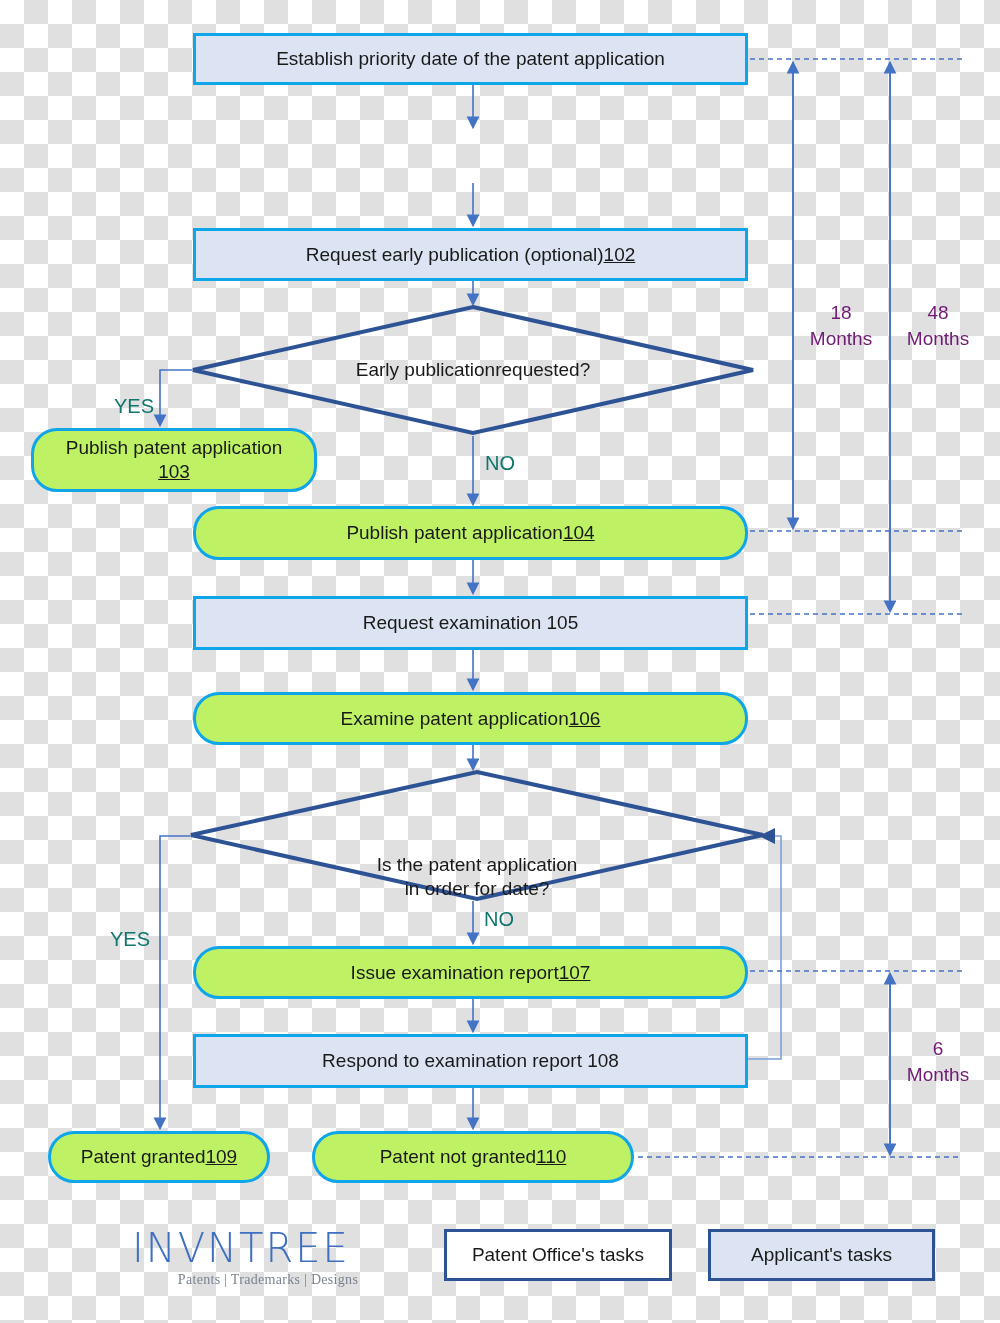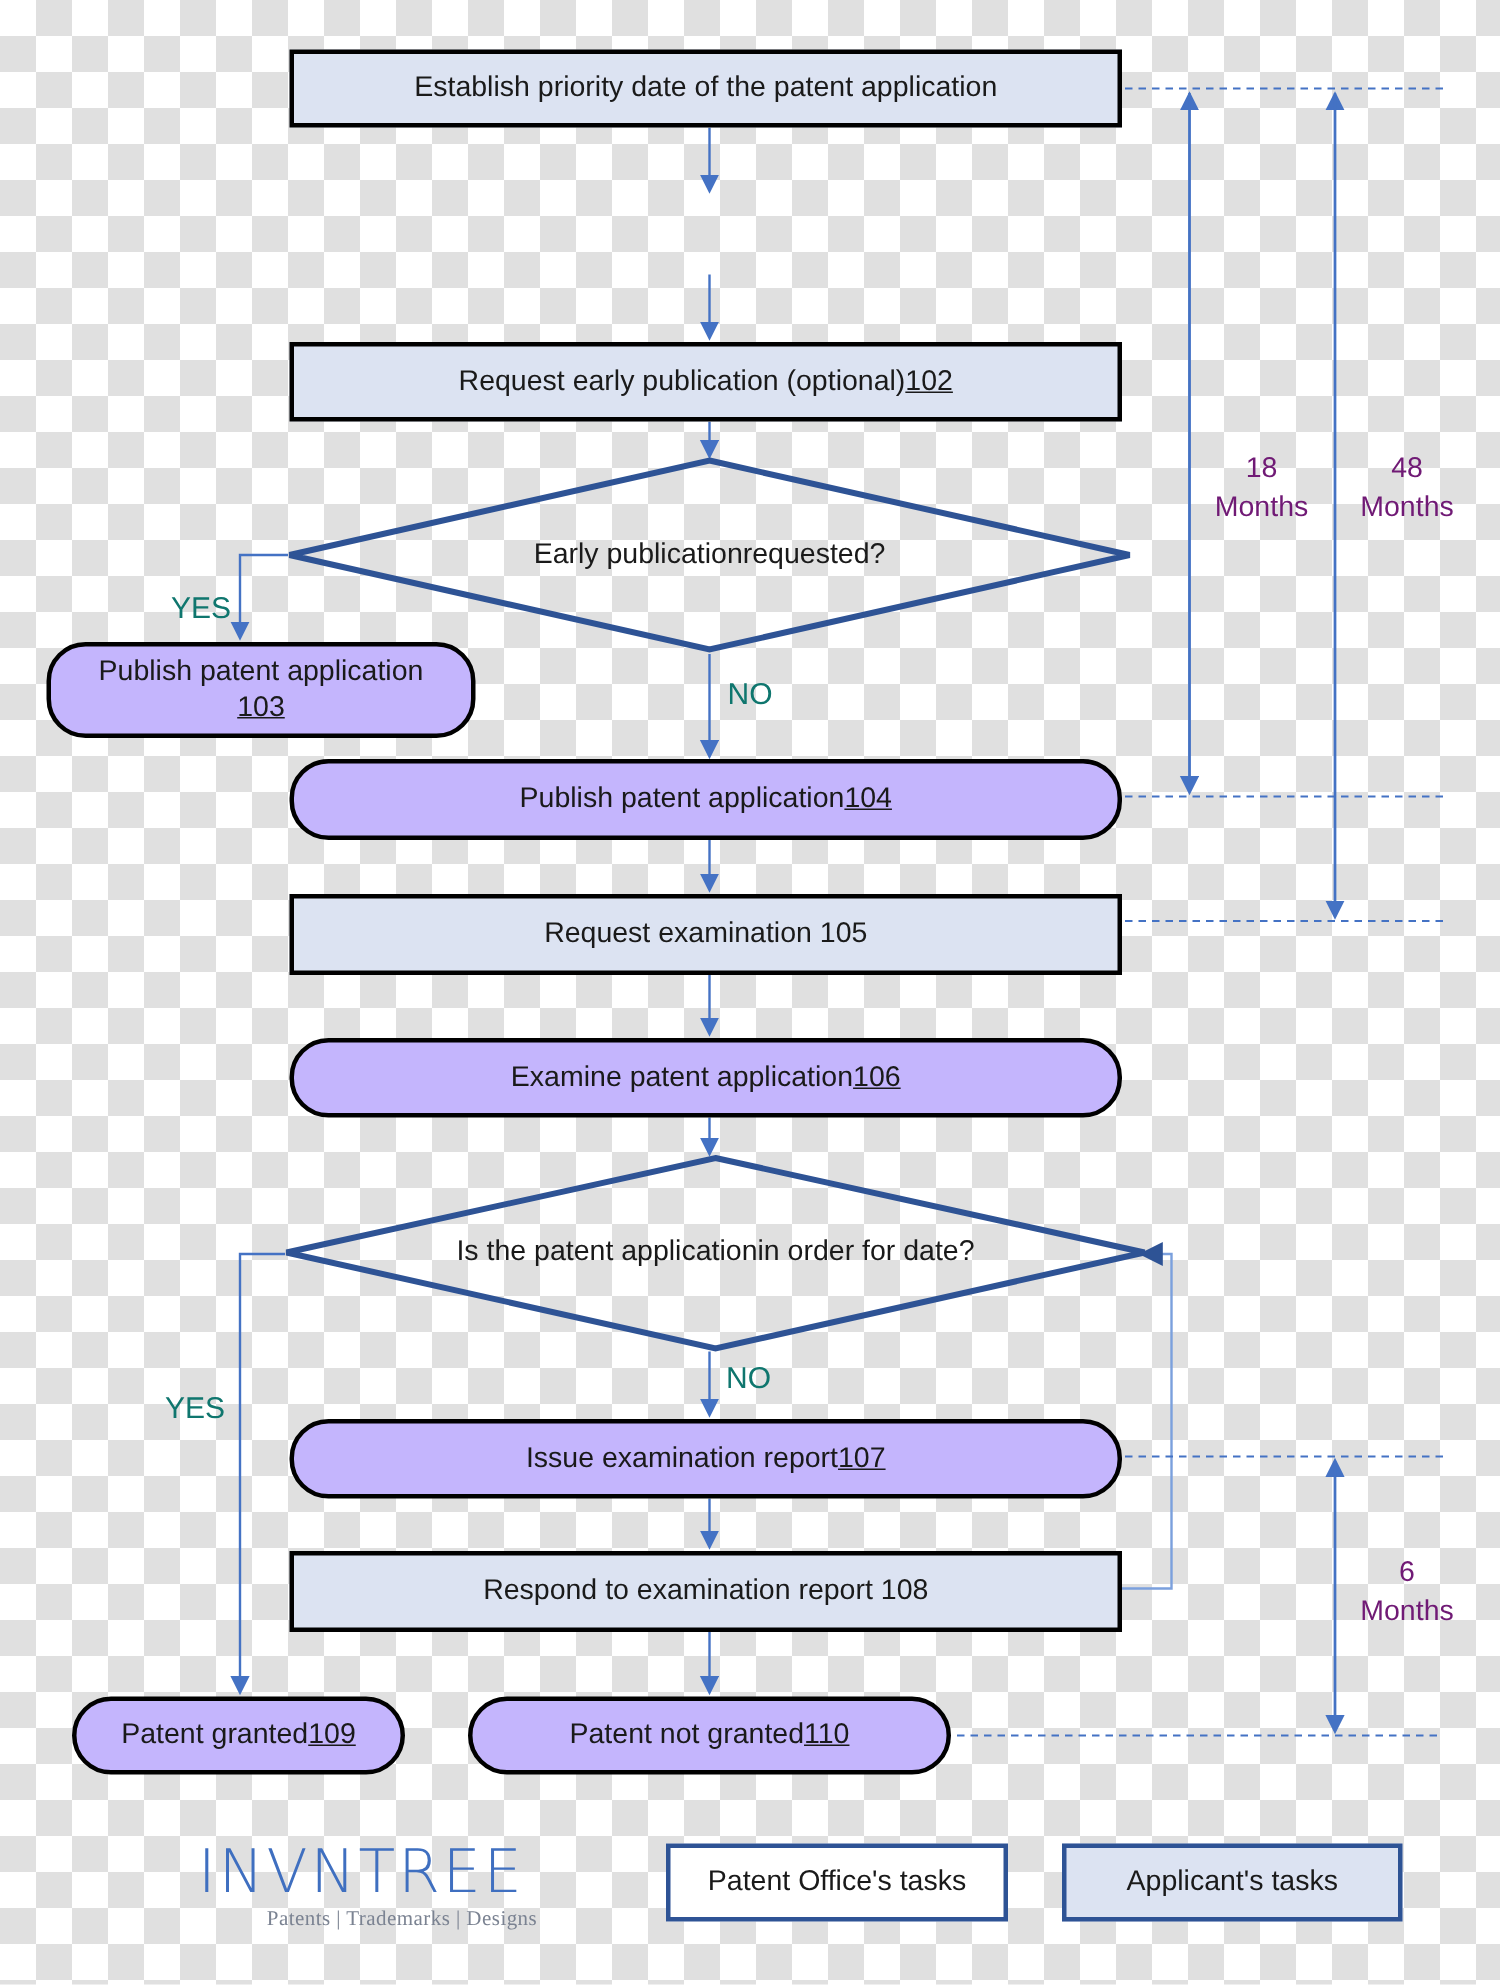--- a/index.html
+++ b/index.html
@@ -12,28 +12,28 @@
       linear-gradient(45deg,#e0e0e0 25%,transparent 25%,transparent 75%,#e0e0e0 75%);
     background-size:48px 48px;
     background-position:0 0,24px 24px;
     overflow:hidden;
   }
   #canvas{position:relative;width:1000px;height:1323px;}
   svg#wires{position:absolute;left:0;top:0;width:1000px;height:1323px;pointer-events:none;}
 
   .node{
     position:absolute;box-sizing:border-box;
-    border:3px solid #000000;
+    border:3px solid #0ea5e9;
     display:flex;align-items:center;justify-content:center;
     text-align:center;color:#1a1a1a;
     font-size:19px;line-height:1.25;
     padding:2px 8px;
   }
   .node.fill{background:#dce3f2;}
-  .node.plain{background:#c4b5fd;border-radius:26px;}
+  .node.plain{background:#bef264;border-radius:26px;}
   .node .u{text-decoration:underline;}
 
   .legendbox{
     position:absolute;box-sizing:border-box;
     border:3px solid #2e5395;
     display:flex;align-items:center;justify-content:center;
     font-size:19px;color:#1a1a1a;
   }
   .legendbox.fill{background:#dce3f2;}
   .legendbox.plain{background:#ffffff;}
@@ -151,21 +151,21 @@
 
   <div class="node plain" style="left:193px;top:692px;width:555px;height:53px;">
     <span>Examine patent application </span>
       <span class="u">106</span>
   </div>
 
   <div style="position:absolute;left:188px;top:769px;width:578px;height:133px;">
     <svg width="578" height="133" viewBox="0 0 578 133">
       <polygon points="289,3 575,66 289,130 3,66" fill="none" stroke="#2e5395" stroke-width="4"></polygon>
     </svg>
-    <div style="position:absolute;left:0;top:0;width:578px;height:133px;display:flex;flex-direction:row;align-items:center;justify-content:center;font-size:19px;line-height:1.3;color:#1a1a1a;">
+    <div style="position:absolute;left:0;top:0;width:578px;height:133px;display:flex;flex-direction:column;align-items:center;justify-content:flex-end;font-size:19px;line-height:1.3;color:#1a1a1a;">
       <span>Is the patent application</span>
       <span>in order for date?</span>
     </div>
   </div>
 
   <div class="node plain" style="left:193px;top:946px;width:555px;height:53px;">
     <span>Issue examination report </span>
       <span class="u">107</span>
   </div>
 

